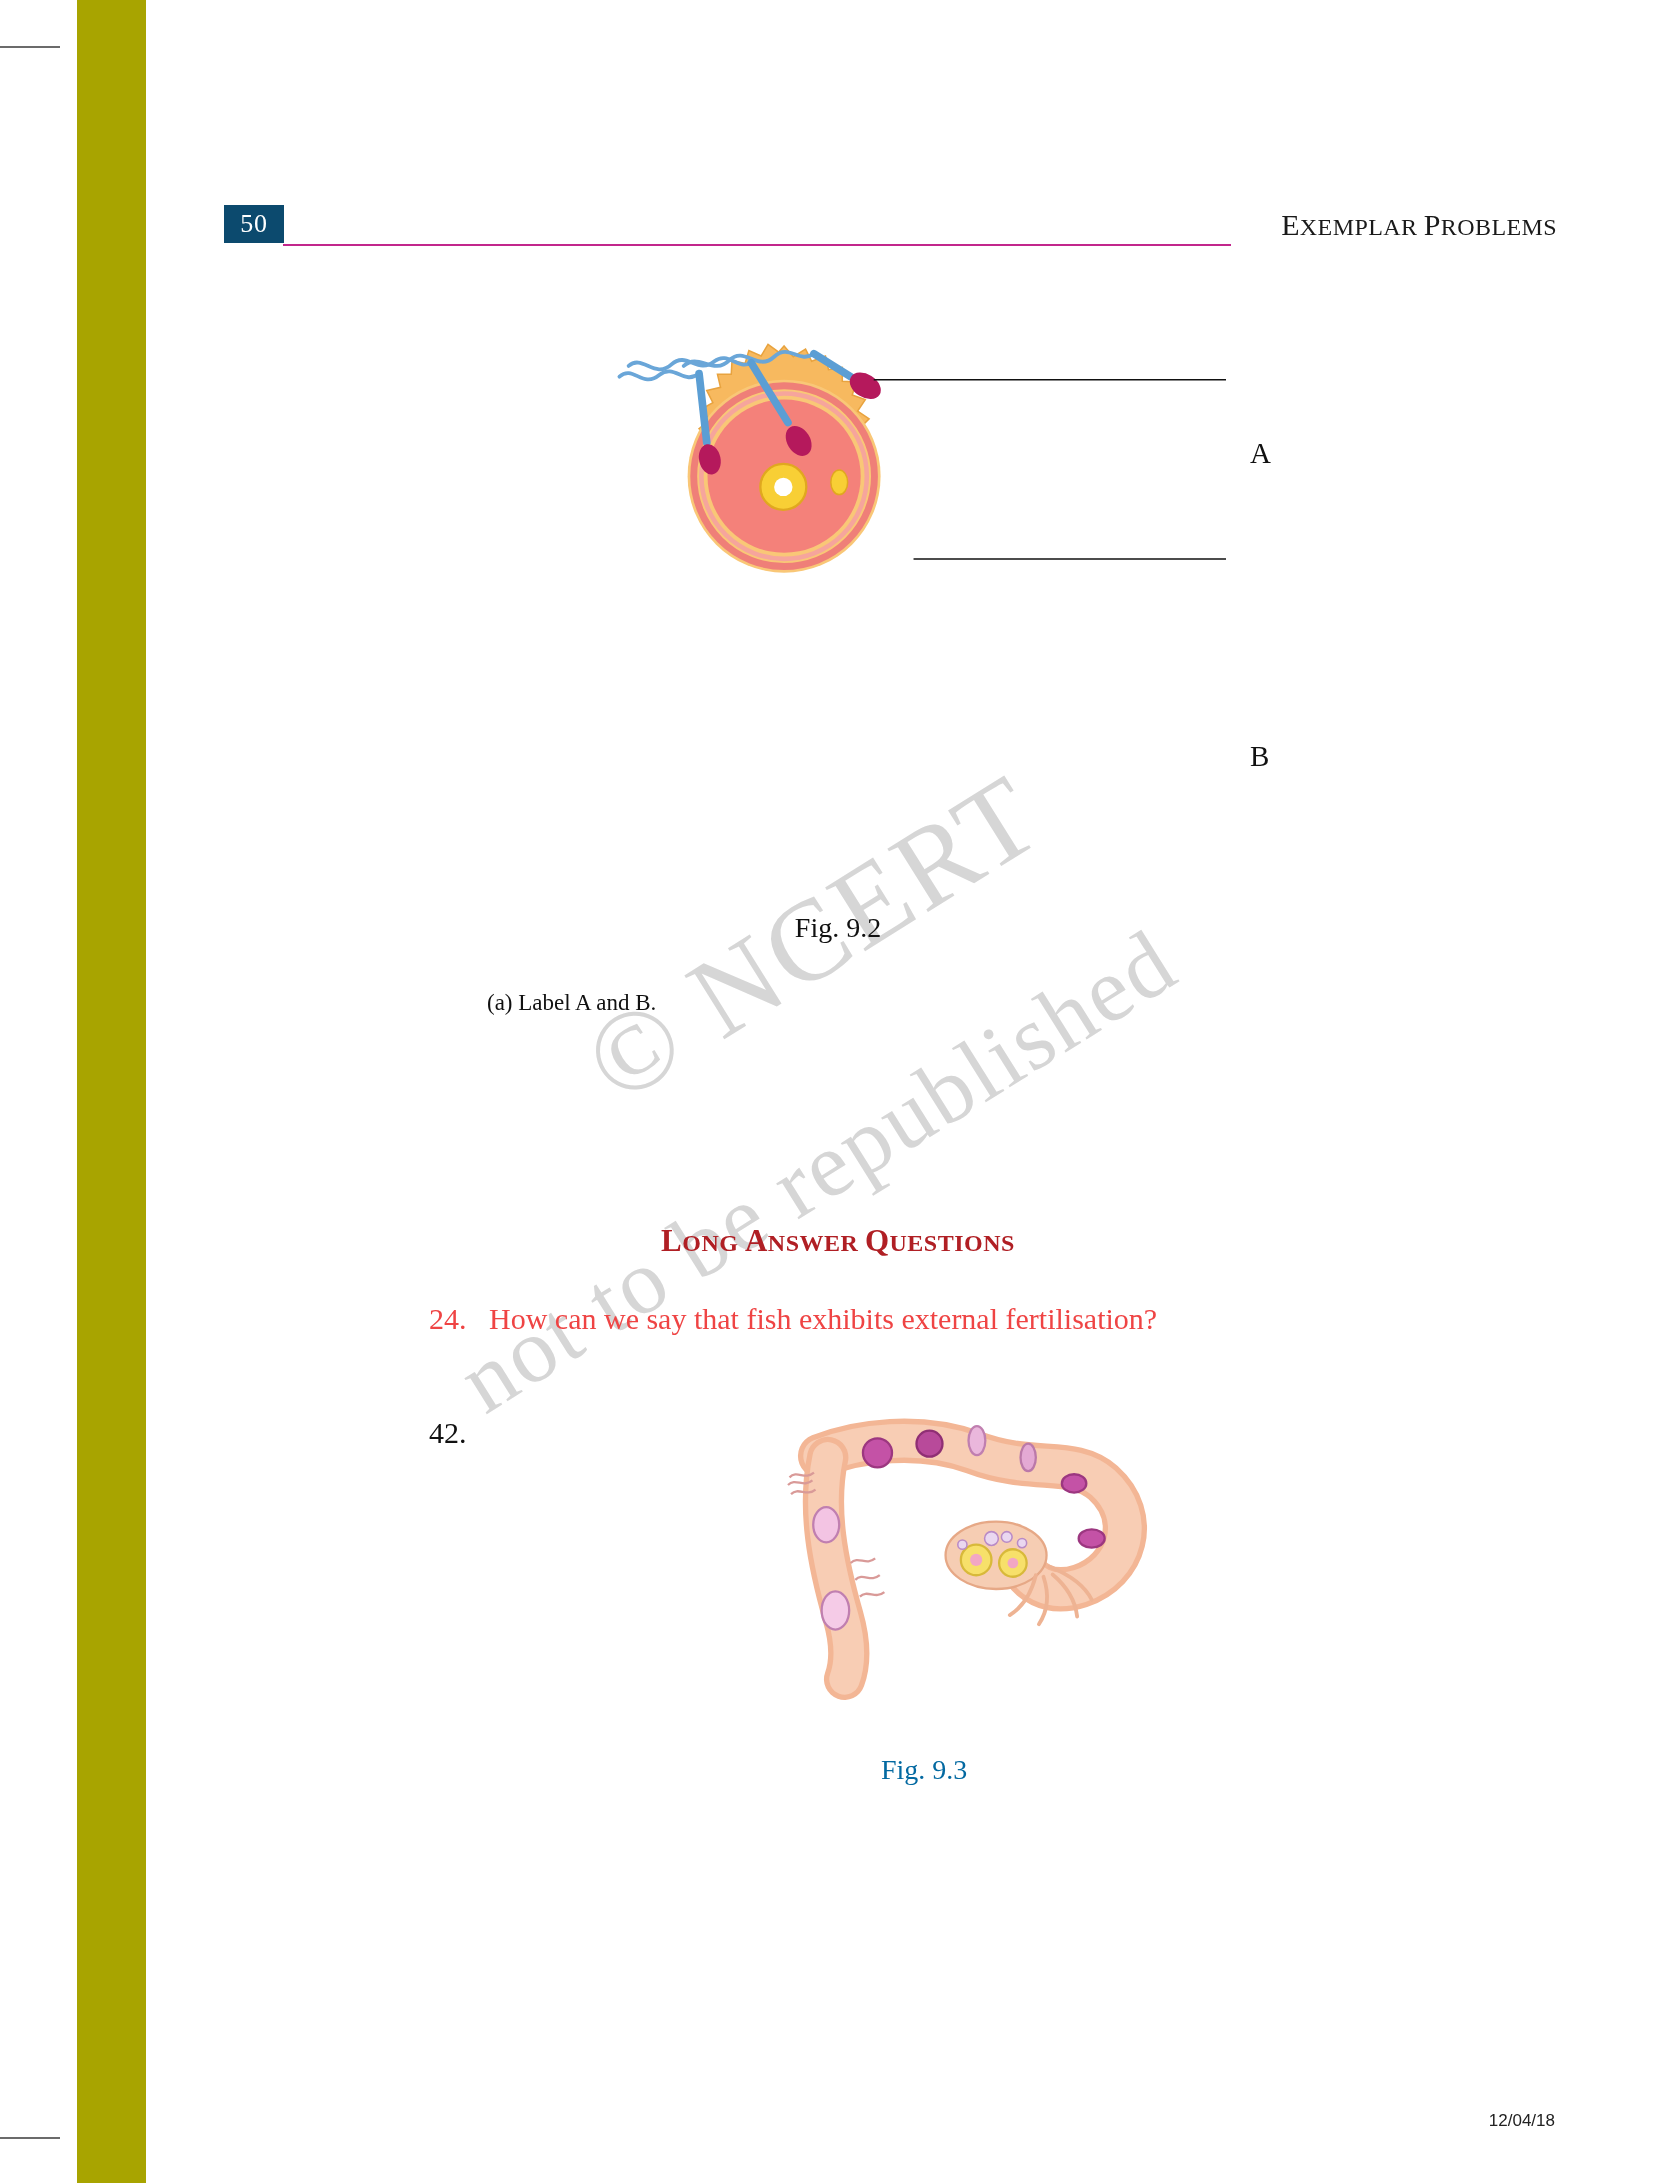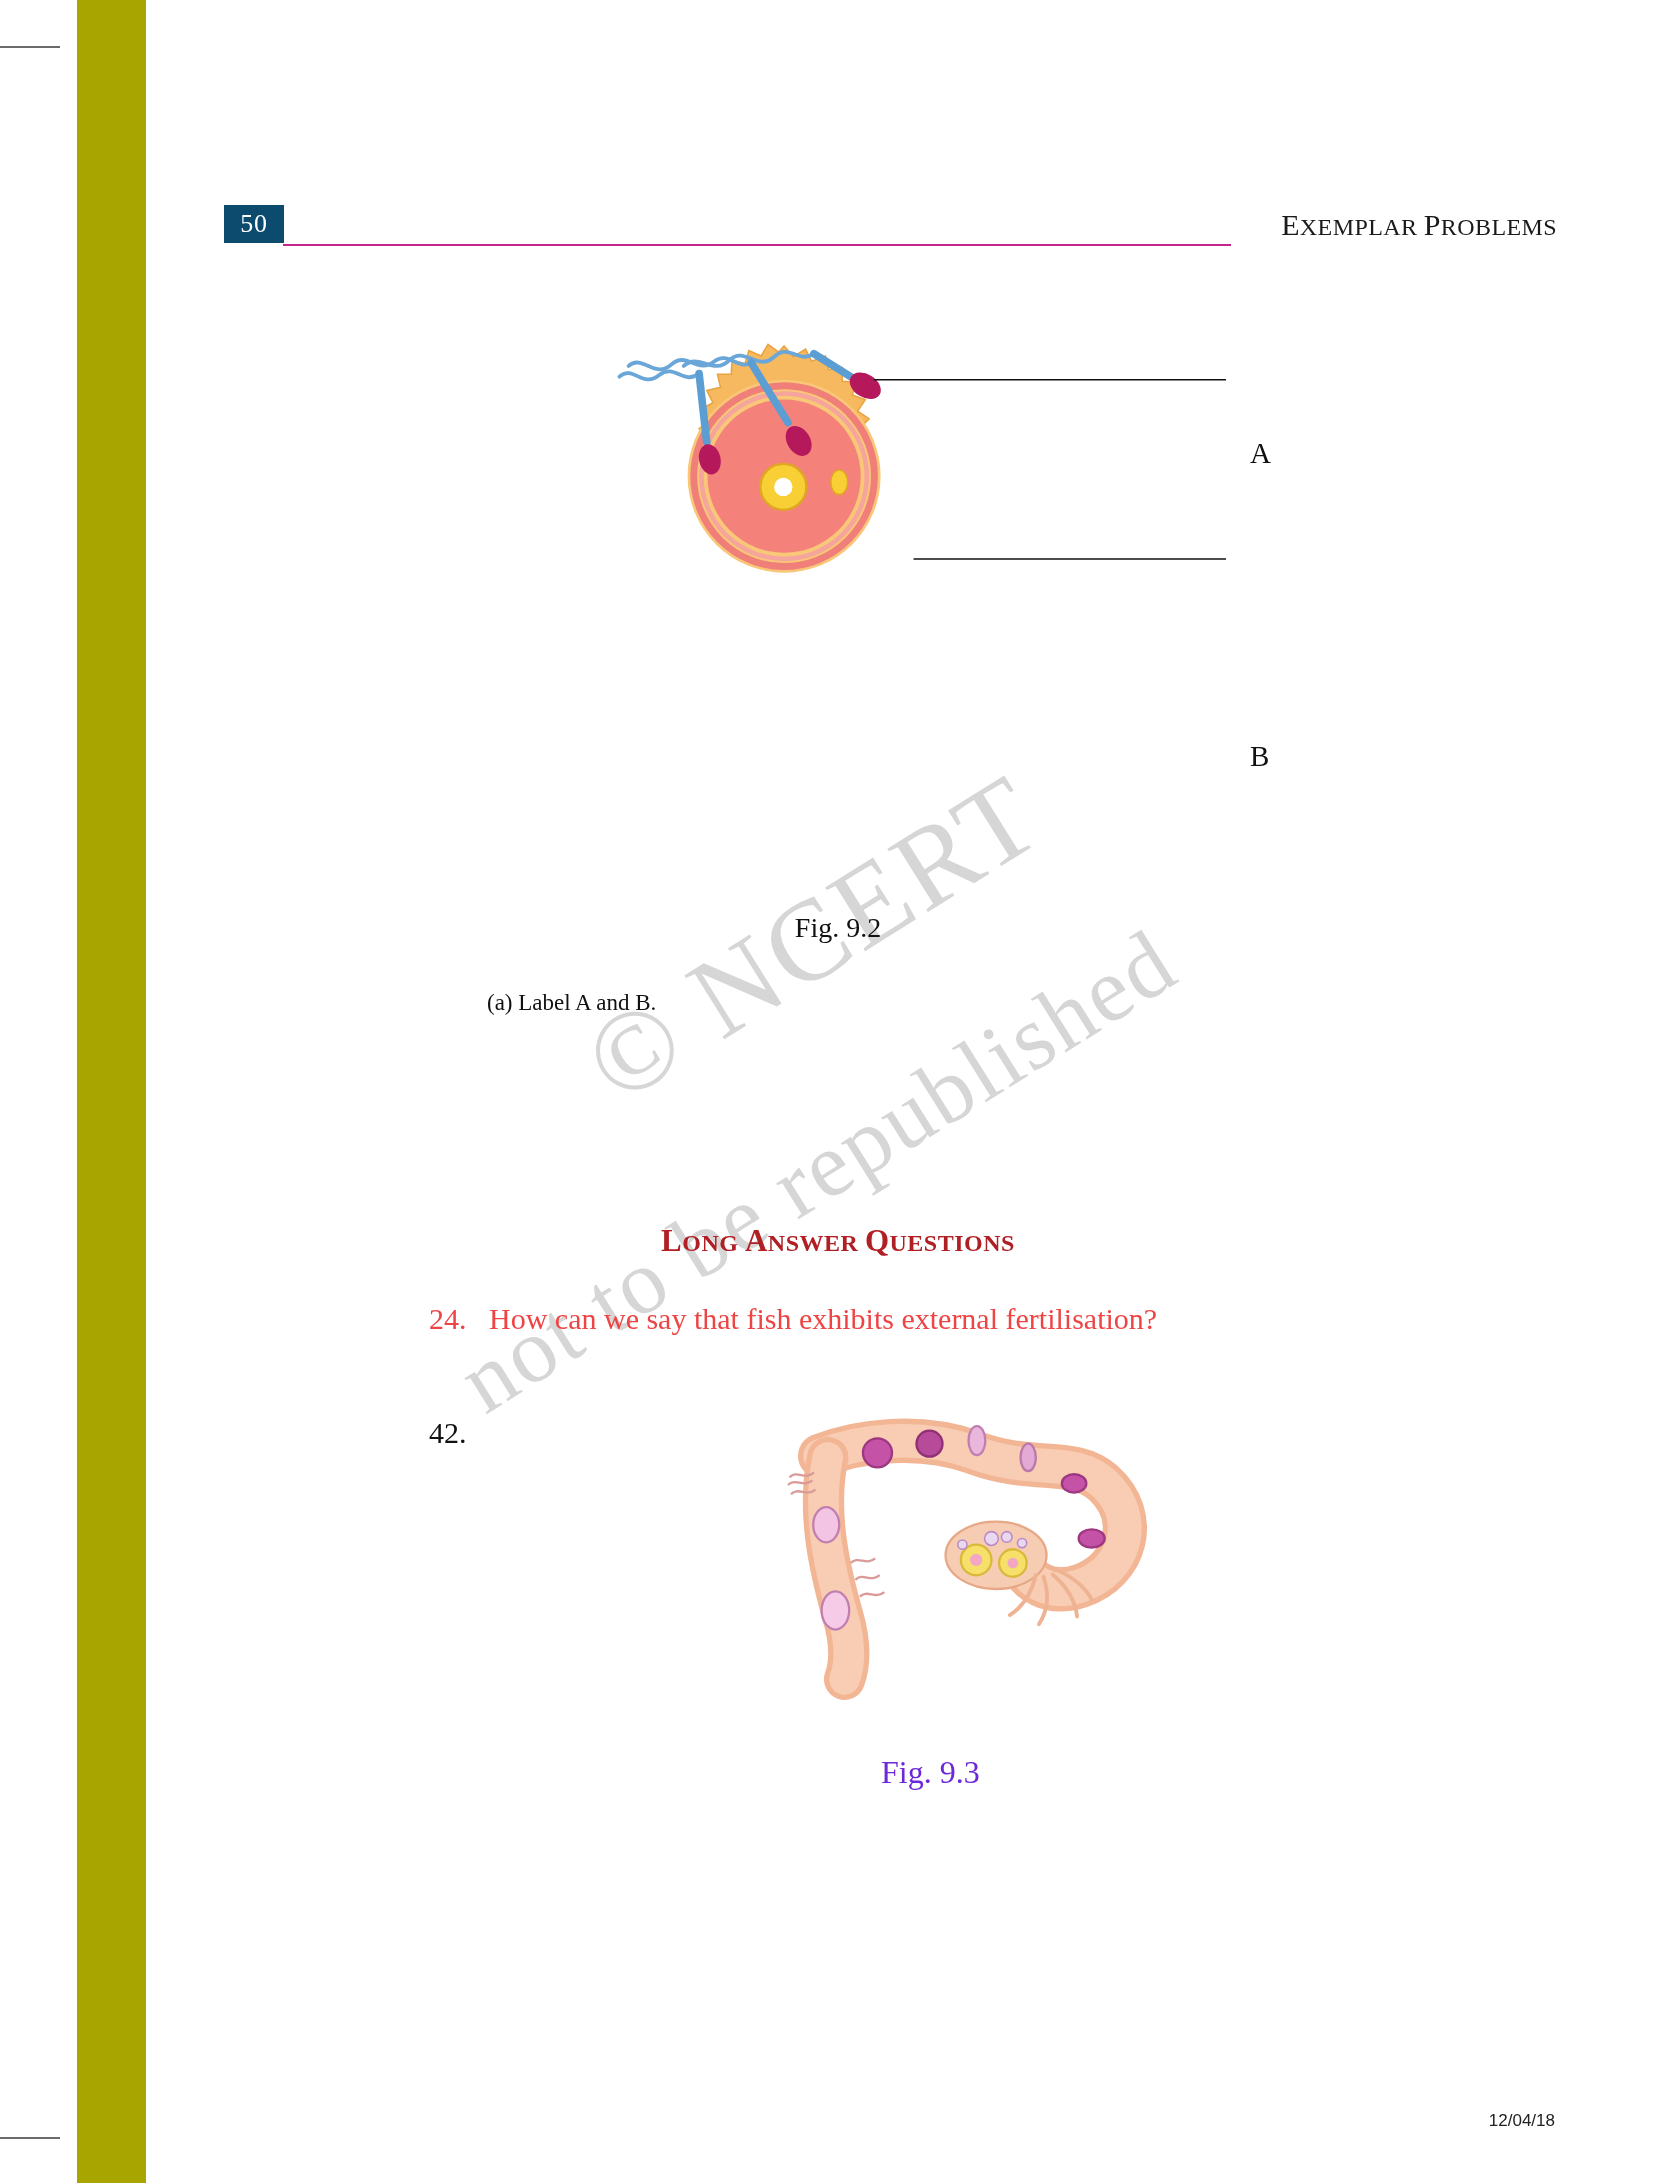--- a/index.html
+++ b/index.html
@@ -183,22 +183,22 @@
     left: 743px;
     top: 1410px;
     width: 552px;
     height: 306px;
     z-index: 2;
   }
   .fig93-caption {
     position: absolute;
     left: 881px;
     top: 1754px;
-    font-size: 32px;
-    color: #6d28d9;
+    font-size: 28px;
+    color: #0369a1;
     z-index: 6;
   }
 
   
   .footer-date {
     position: absolute;
     right: 121px;
     top: 2111px;
     font-family: "Liberation Sans", sans-serif;
     font-size: 17px;

